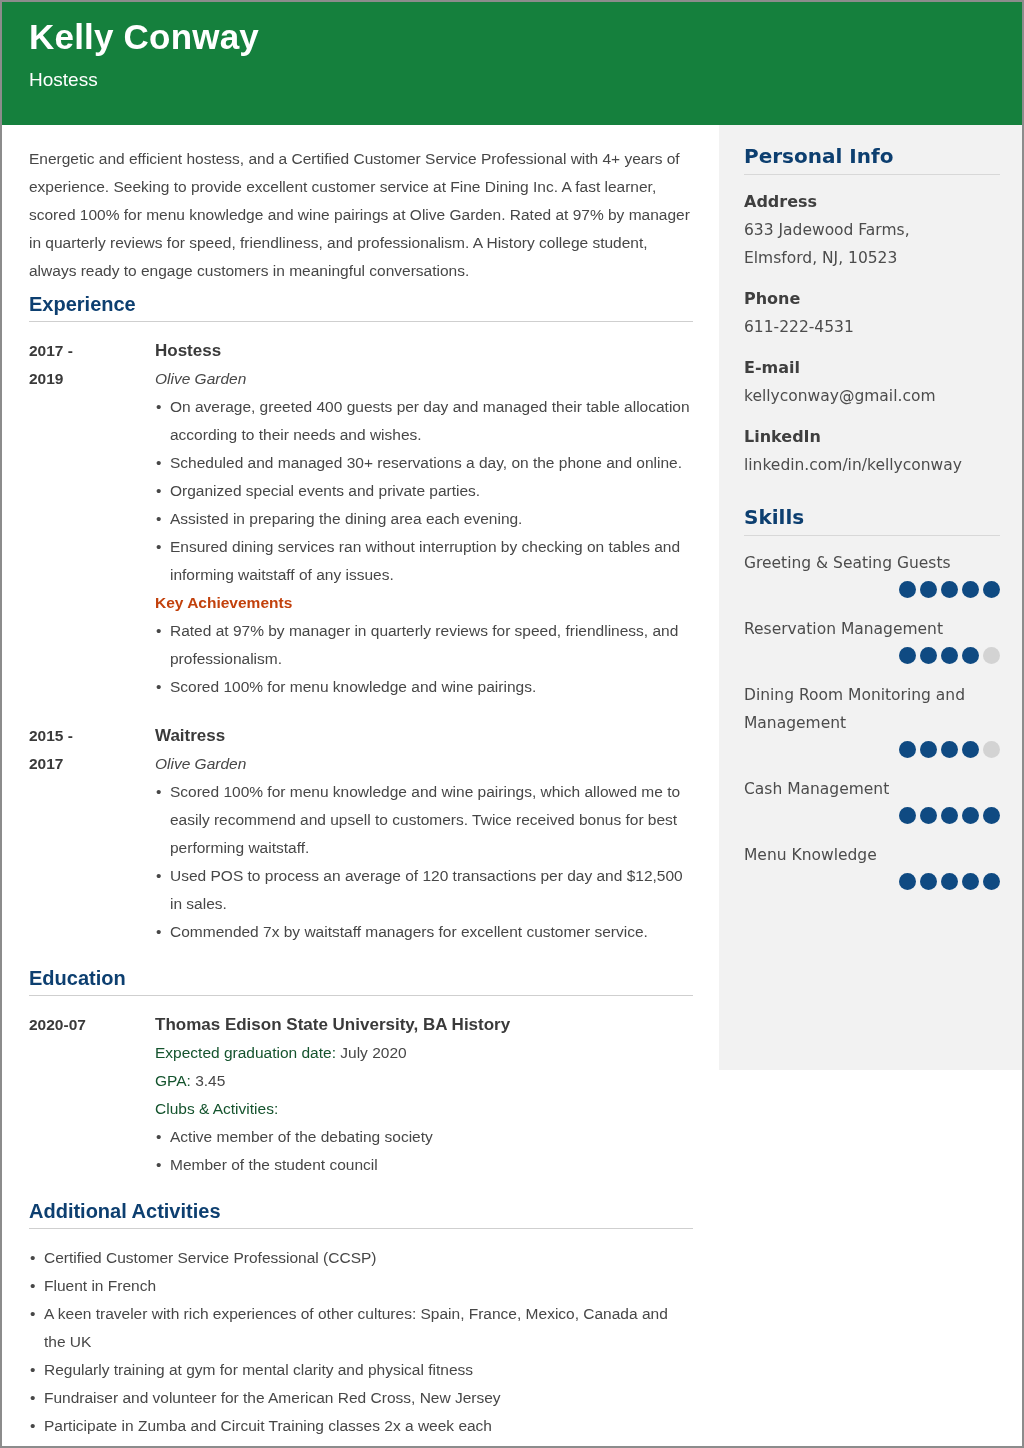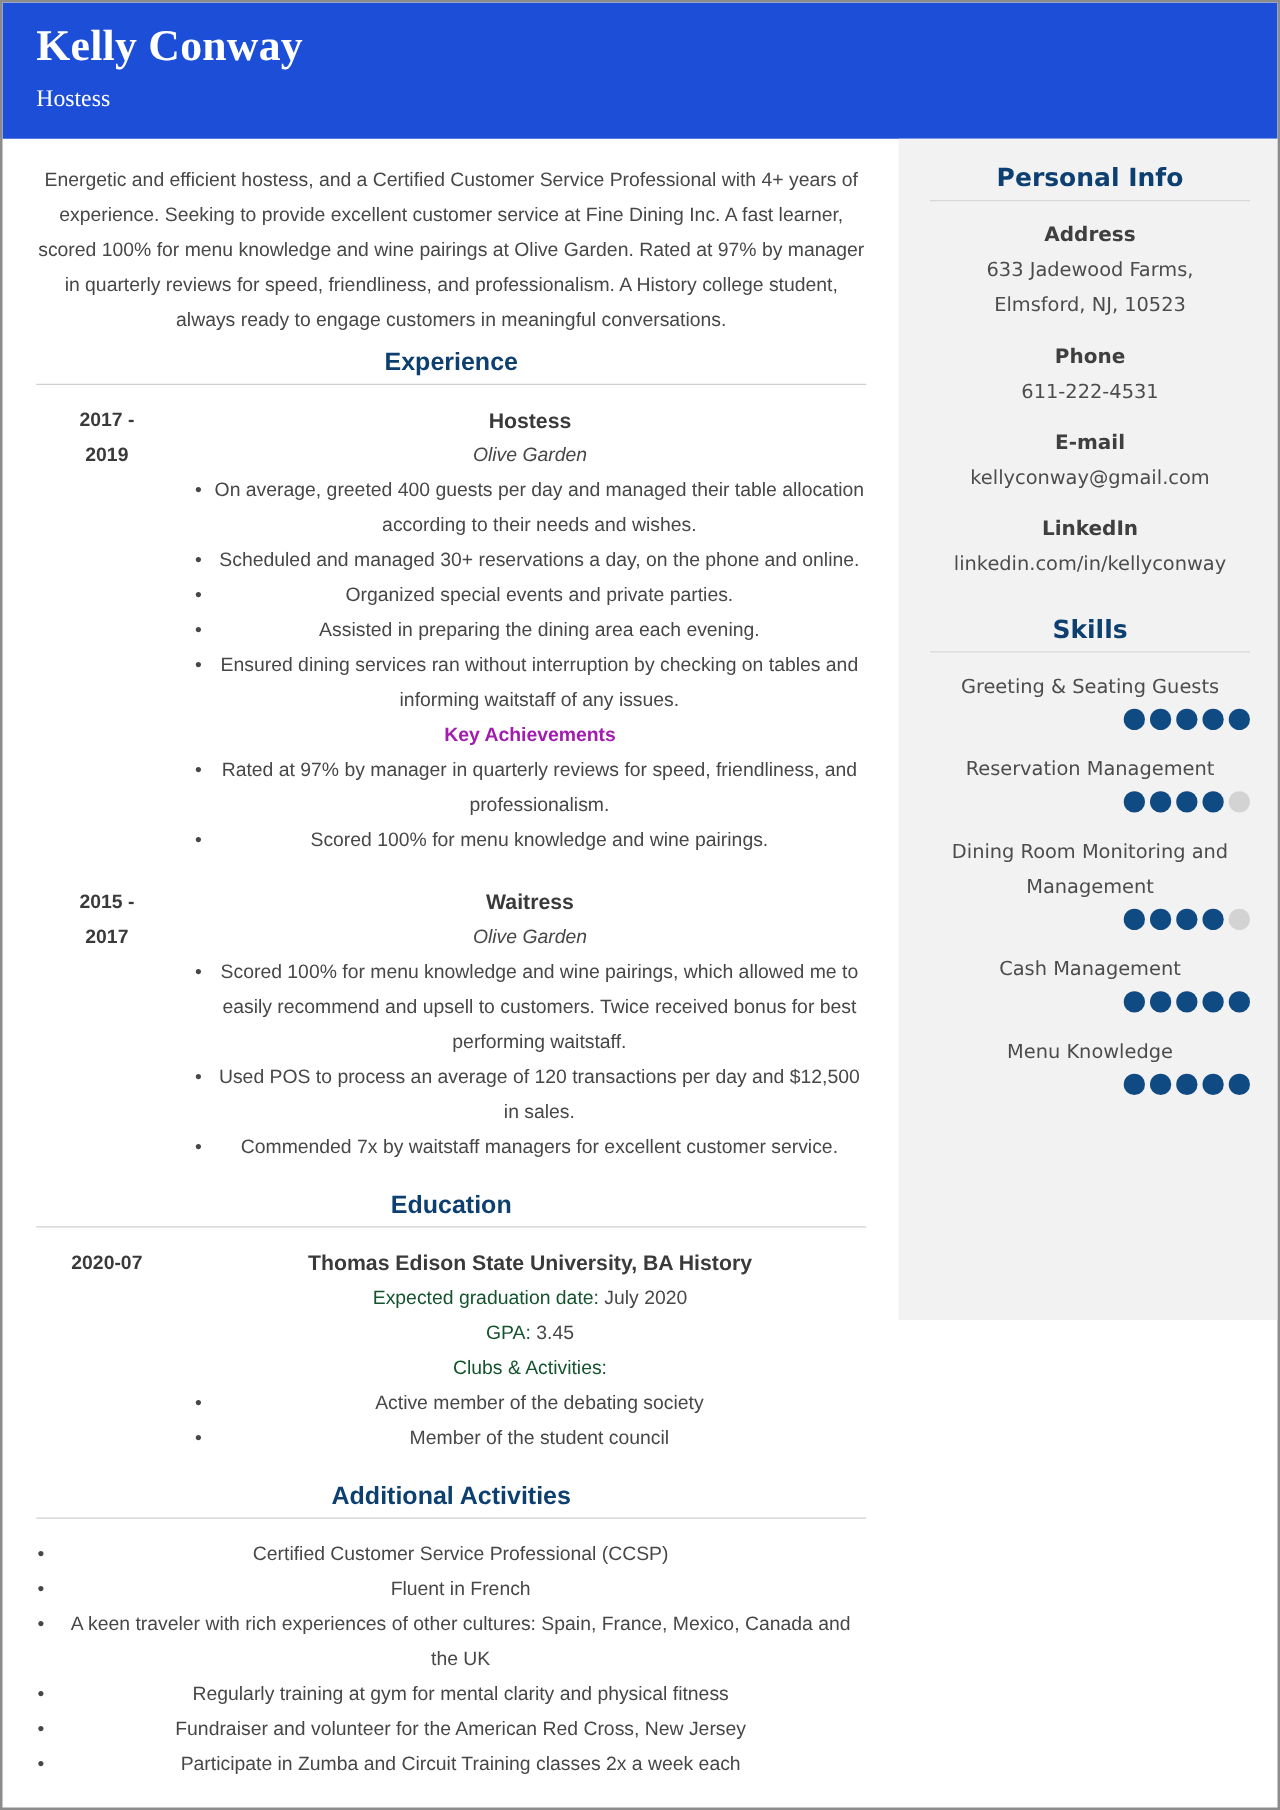--- a/index.html
+++ b/index.html
@@ -2,40 +2,40 @@
 <html><head>
 <meta charset="utf-8">
 <style>
   html,body{margin:0;padding:0;background:#ffffff;}
   .page{
     width:1024px;height:1448px;box-sizing:border-box;
     border:2px solid #8c8c8c;background:#ffffff;overflow:hidden;
     font-family:"Liberation Sans",sans-serif;
   }
   
-  .hdr{height:109px;background:#1d4ed8;color:#ffffff;box-sizing:border-box;padding:15px 28px 0 27px;font-family:Liberation Serif, serif;}
+  .hdr{height:123px;background:#15803d;color:#ffffff;box-sizing:border-box;padding:15px 28px 0 27px;}
   .hdr h1{margin:0;font-size:35px;font-weight:bold;letter-spacing:0.2px;}
   .hdr .subtitle{margin-top:12px;font-size:19px;font-weight:normal;}
   
-  .columns{display:flex;height:945px;text-align:center;}
+  .columns{display:flex;height:945px;}
   main{width:717px;box-sizing:border-box;padding:20px 26px 0 27px;}
   aside{flex:1;background:#f2f2f2;box-sizing:border-box;padding:19px 22px 0 25px;
         font-family:"DejaVu Sans",sans-serif;}
   
   .summary{margin:0;font-size:15.5px;line-height:28px;color:#474747;}
   h2.sec{font-size:20px;font-weight:bold;color:#0d3f70;margin:8px 0 5px 0;}
   .rule{border:none;border-top:1px solid #cfcfcf;margin:0 0 15px 0;height:0;}
   .entry{display:grid;grid-template-columns:113px 1fr;margin-bottom:21px;gap:13px;}
   .dates div{font-weight:bold;font-size:15.5px;line-height:28px;color:#3a3a3a;}
   .etitle{font-size:17px;font-weight:bold;line-height:28px;color:#3a3a3a;}
   .company{font-size:15.5px;font-style:italic;line-height:28px;color:#474747;}
   ul.bullets{list-style:none;margin:0;padding:0;}
   ul.bullets li{position:relative;padding-left:15px;font-size:15.5px;line-height:28px;color:#474747;}
   ul.bullets li::before{content:"\2022";position:absolute;left:1px;color:#474747;}
-  .subhead{font-weight:bold;font-size:15.5px;line-height:28px;color:#a21caf;}
+  .subhead{font-weight:bold;font-size:15.5px;line-height:28px;color:#c2410c;}
   .detline{font-size:15.5px;line-height:28px;color:#474747;}
   .b{font-weight:normal;color:#14532d;}
   .indent{margin-left:113px;}
   
   aside h2.sec{margin:0 0 6px 0;}
   aside h2.sec.skills-h{margin-top:26px;}
   .side-rule{border:none;border-top:1px solid #d8d8d8;margin:0;height:0;}
   .pi-item{margin-top:13px;}
   .pi-label{font-weight:bold;font-size:16px;line-height:28px;color:#3f3f3f;}
   .pi-line{font-size:15.5px;line-height:28px;color:#4c4c4c;}

